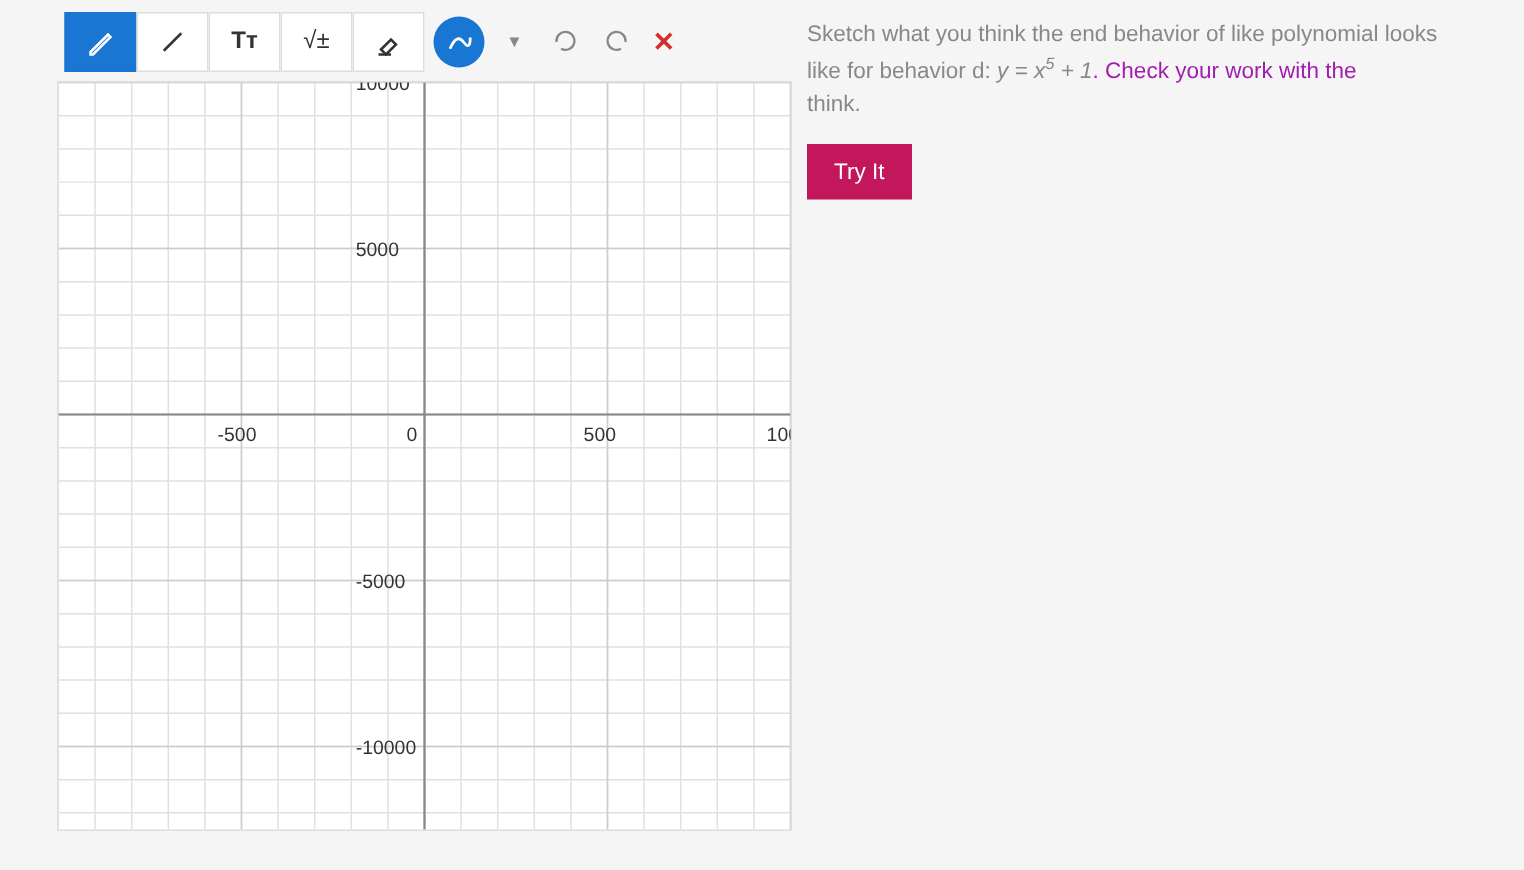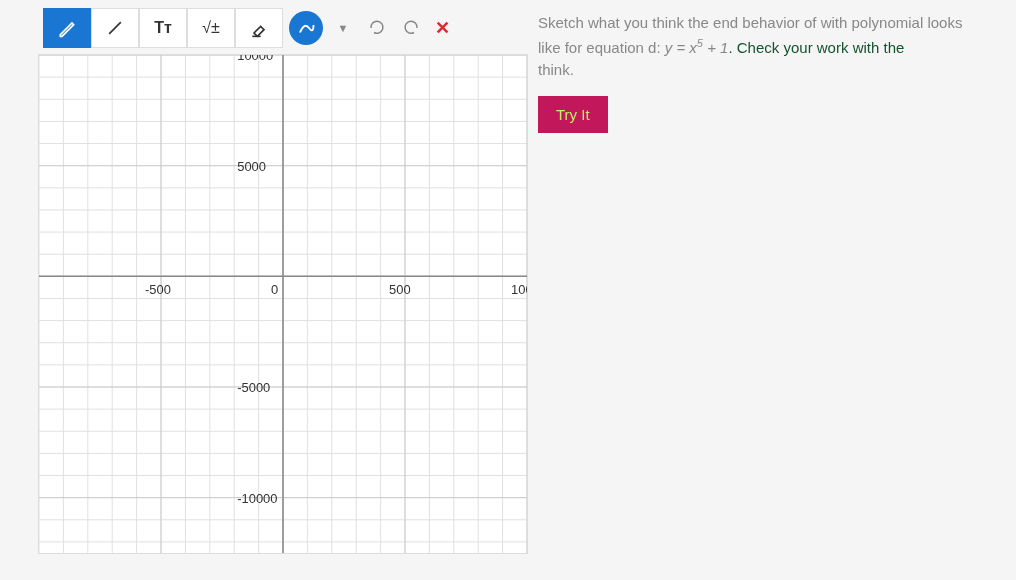--- a/index.html
+++ b/index.html
@@ -79,24 +79,24 @@
       flex: 1;
       padding: 12px 20px 0 8px;
       color: #666;
     }
     .instructions {
       font-size: 15px;
       line-height: 1.5;
       color: #888;
       margin-bottom: 14px;
     }
-    .instructions .blurry { color: #14532d; filter: blur(0.3px); }
+    .instructions .blurry { color: #a21caf; filter: blur(0.3px); }
     .try-it-btn {
       background: #c2185b;
-      color: #bef264;
+      color: #ffffff;
       border: none;
       padding: 10px 18px;
       font-size: 15px;
       cursor: pointer;
       font-weight: 500;
     }
     .equation { font-style: italic; margin-top: 36px; }
     .equation sup { font-size: 11px; }
   </style>
 </head>
@@ -213,21 +213,21 @@
         <text x="199" y="449.44444444444446" class="axis-label" text-anchor="start">-10000</text>
         <text x="199" y="338.33333333333337" class="axis-label" text-anchor="start">-5000</text>
         <text x="199" y="116.11111111111109" class="axis-label" text-anchor="start">5000</text>
         <text x="199" y="5" class="axis-label" text-anchor="start">10000</text>
       </svg>
   </div>
 </div>
 
 <div class="right-panel">
   <p class="instructions">
-    <span>Sketch what you think the end behavior of with polynomial looks</span><br>
-    <span>like for equation d: </span>
+    <span>Sketch what you think the end behavior of like polynomial looks</span><br>
+    <span>like for behavior d: </span>
     <span class="equation"><span>y</span><span> = </span><span>x</span><sup>5</sup><span> + 1</span></span><span class="blurry">. Check your work with the</span><br>
     <span>think.</span>
   </p>
   <button class="try-it-btn">
     <span>Try It</span>
   </button>
 </div>
 
 </body></html>

